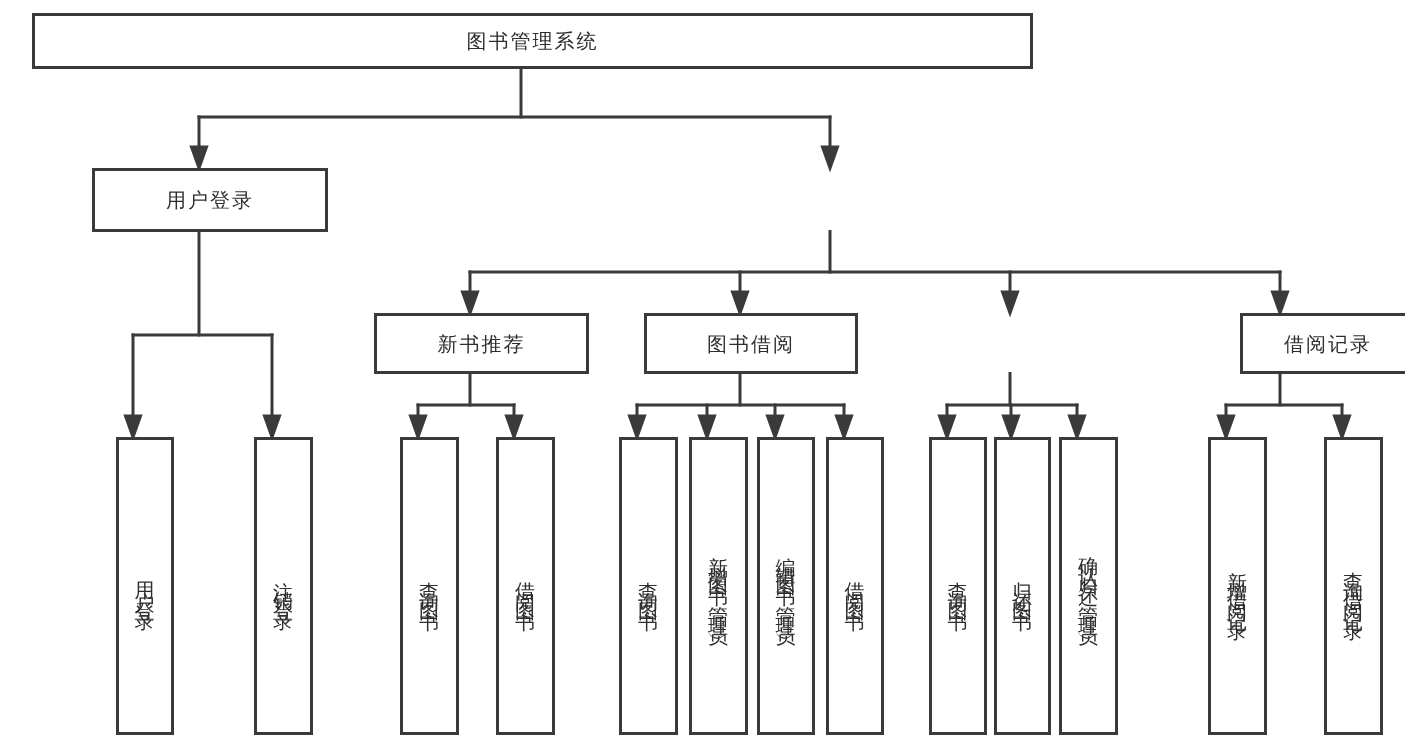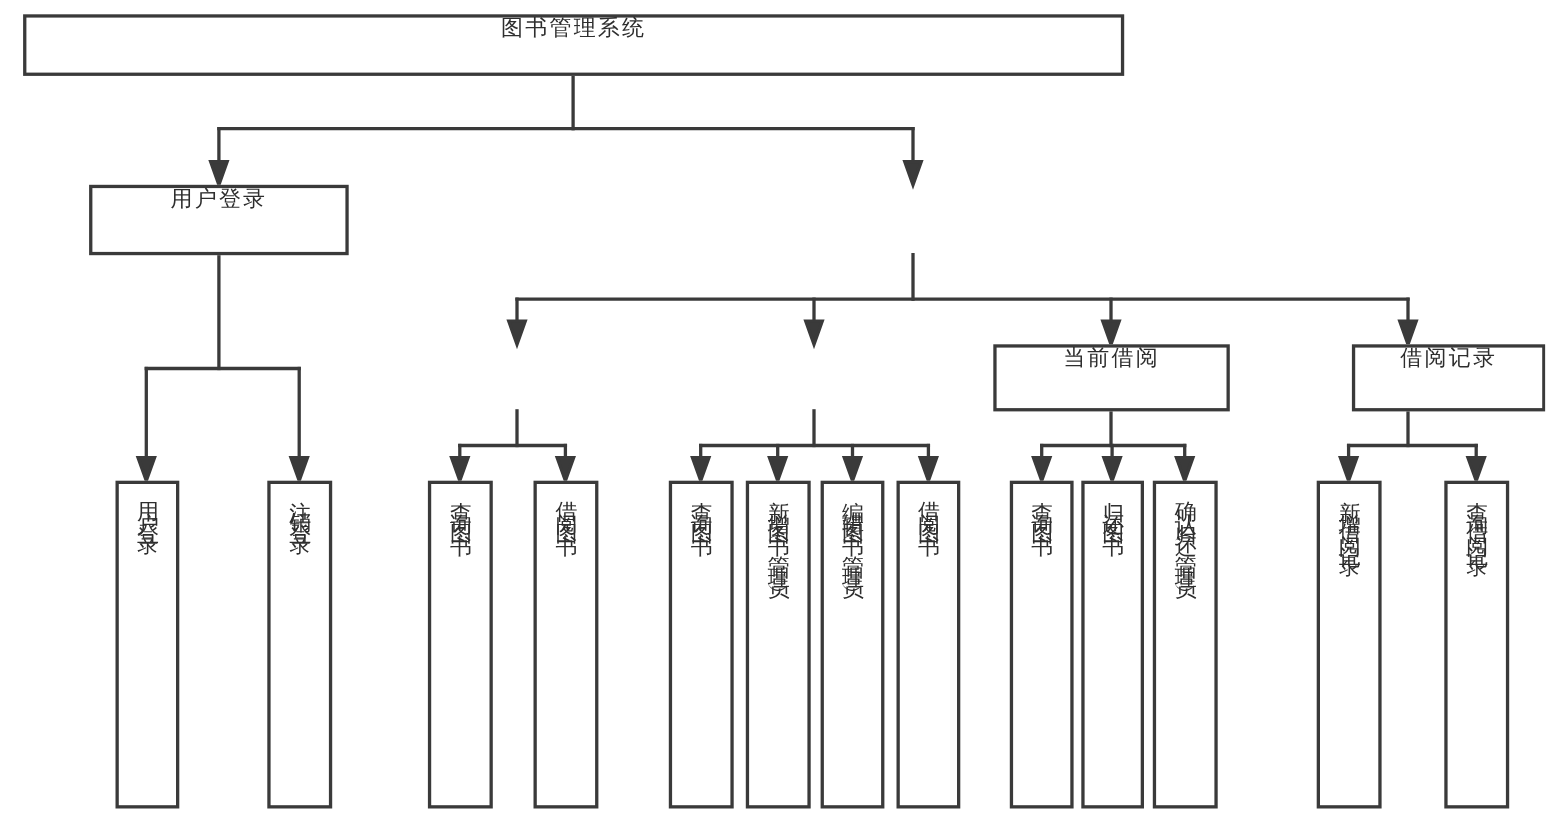--- a/index.html
+++ b/index.html
@@ -16,27 +16,28 @@
     left: 0; top: 0;
     width: 1405px; height: 747px;
     pointer-events: none;
   }
   .node {
     position: absolute;
     box-sizing: border-box;
     border: 3px solid #3a3a3a;
     background: #ffffff;
     display: flex;
-    align-items: flex-start;
+    align-items: center;
     justify-content: center;
     color: #2e2e2e;
     font-size: 20px;
     letter-spacing: 2px;
     line-height: 1;
     white-space: nowrap;
+    margin-left: 11px;
   }
   .node .vtext {
     writing-mode: vertical-lr;
     text-orientation: mixed;
     letter-spacing: 10px;
     white-space: normal;
     line-height: 1;
   }
   .watermark {
     position: absolute;
@@ -132,22 +133,25 @@
   </svg>
 
   <div class="node" style="left:21px; top:13px; width:1001px; height:56px">
     <span>图书管理系统</span>
   </div>
 
   <div class="node" style="left:81px; top:168px; width:236px; height:64px">
     <span>用户登录</span>
   </div>
 
-  <div class="node" style="left:903px; top:313px; width:215px; height:61px">
-    <span>当前借阅</span>
+  <div class="node" style="left:363px; top:313px; width:215px; height:61px">
+    <span>新书推荐</span>
+  </div>
+  <div class="node" style="left:633px; top:313px; width:214px; height:61px">
+    <span>图书借阅</span>
   </div>
   <div class="node" style="left:1229px; top:313px; width:176px; height:61px">
     <span>借阅记录</span>
   </div>
 
   <div class="node" style="left:105px; top:437px; width:58px; height:298px">
     <span class="vtext">用户登录</span>
   </div>
   <div class="node" style="left:243px; top:437px; width:59px; height:298px">
     <span class="vtext">注销登录</span>

